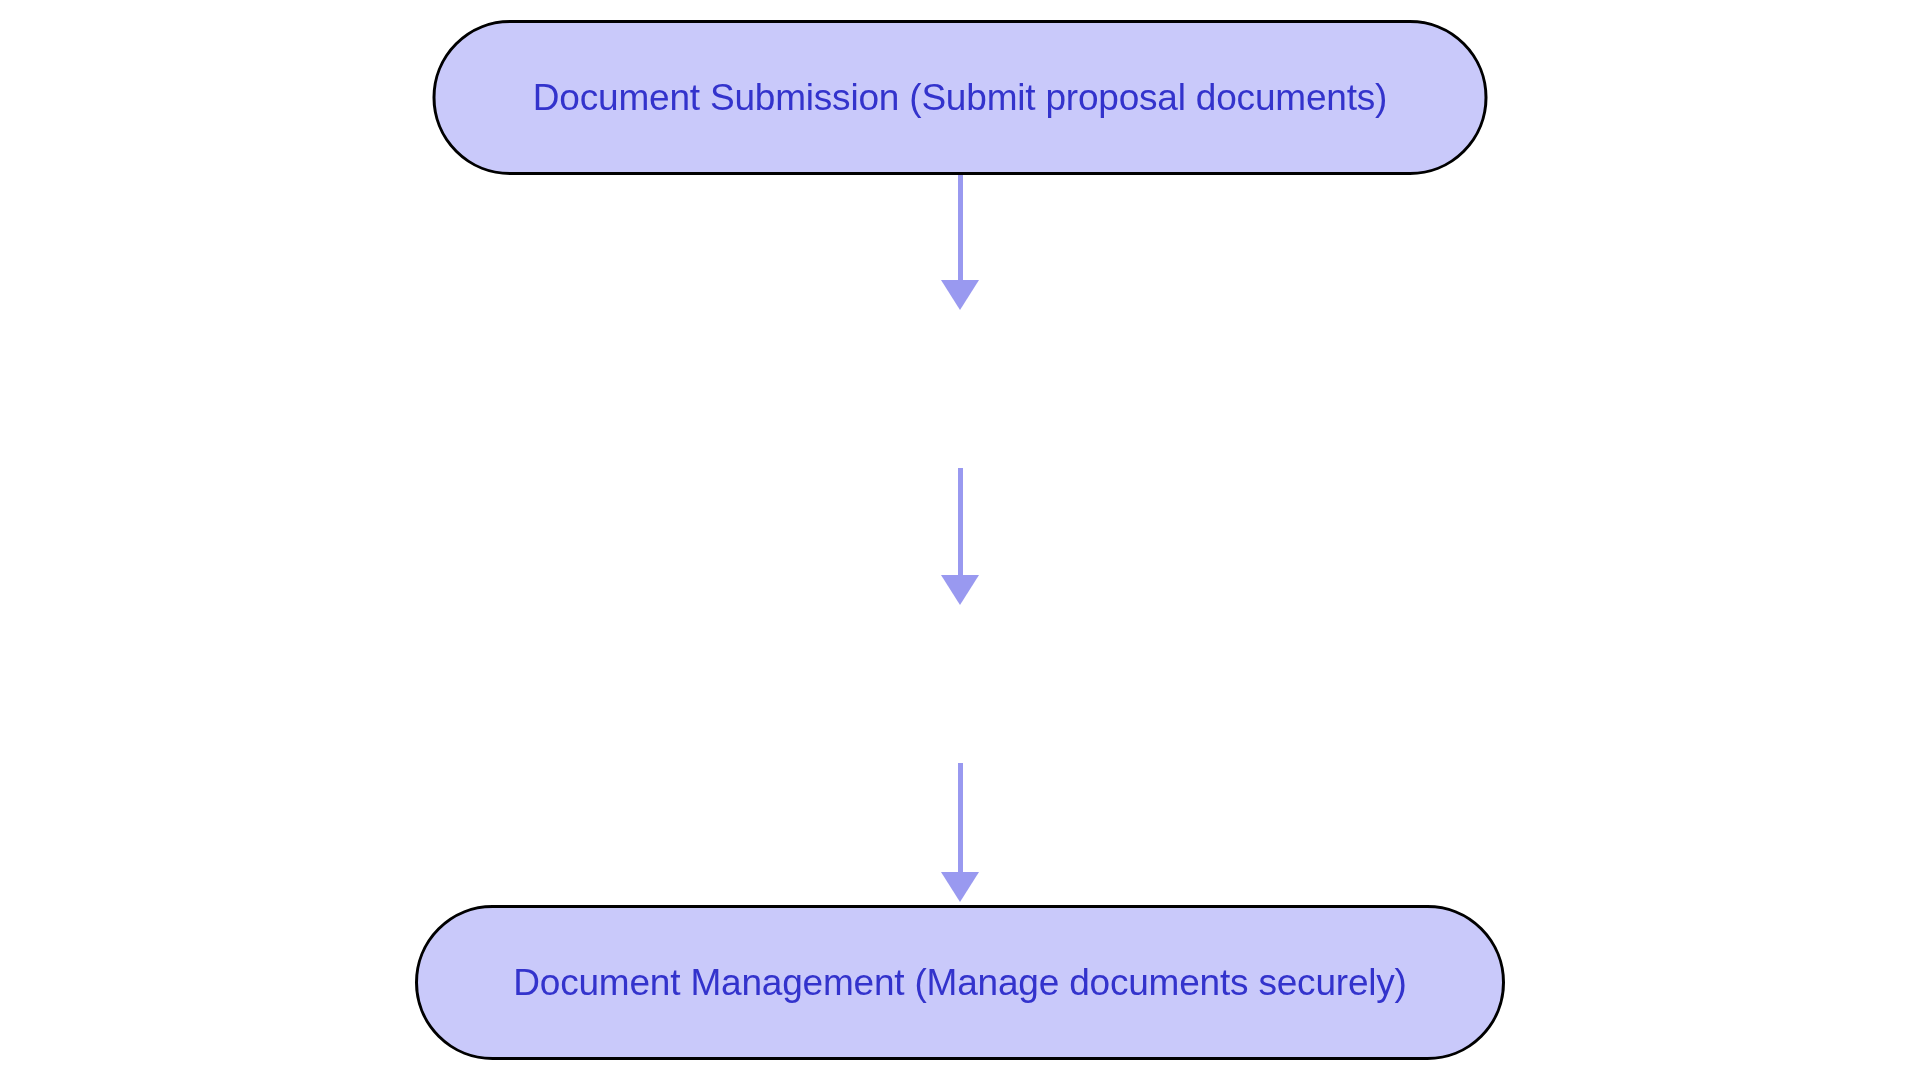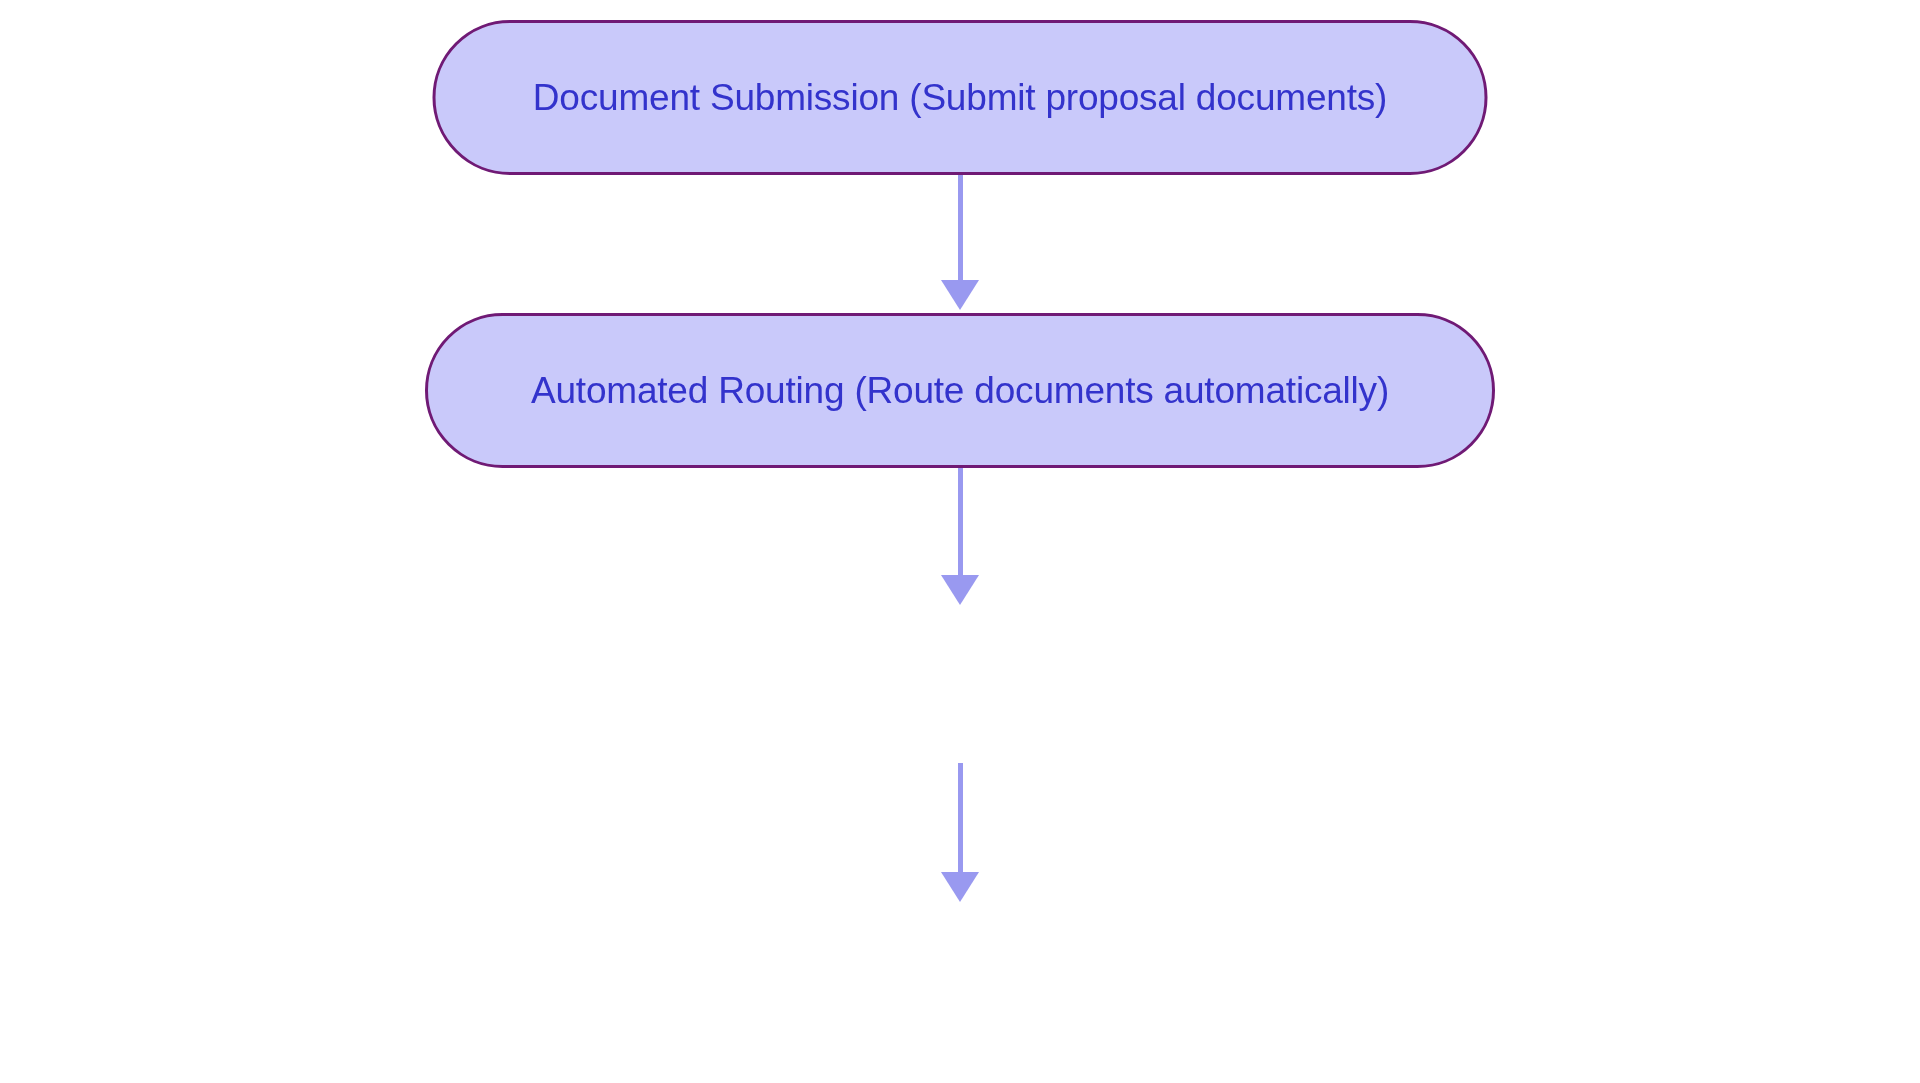--- a/index.html
+++ b/index.html
@@ -23,21 +23,21 @@
   }
 
   
   .flow-node {
     position: absolute;
     box-sizing: border-box;
     display: flex;
     align-items: center;
     justify-content: center;
     background: #c9c9fa;
-    border: 3px solid #701a75;
+    border: 3px solid #000000;
     border-radius: 80px;
     height: 155px;
     left: 50%;
     transform: translateX(-50%);
   }
 
   .flow-node-label {
     font-family: "Liberation Sans", sans-serif;
     font-size: 37px;
     font-weight: 400;
@@ -97,29 +97,29 @@
 
   <div class="flow-node" id="node-0">
     <span class="flow-node-label">Document Submission (Submit proposal documents)</span>
   </div>
 
   <div class="flow-connector" id="connector-0">
     <div class="connector-line"></div>
     <div class="connector-head"></div>
   </div>
 
-  <div class="flow-node" id="node-1">
-    <span class="flow-node-label">Automated Routing (Route documents automatically)</span>
-  </div>
 
   <div class="flow-connector" id="connector-1">
     <div class="connector-line"></div>
     <div class="connector-head"></div>
   </div>
 
 
   <div class="flow-connector" id="connector-2">
     <div class="connector-line"></div>
     <div class="connector-head"></div>
   </div>
 
+  <div class="flow-node" id="node-3">
+    <span class="flow-node-label">Document Management (Manage documents securely)</span>
+  </div>
 
 </div>
 
 </body></html>

